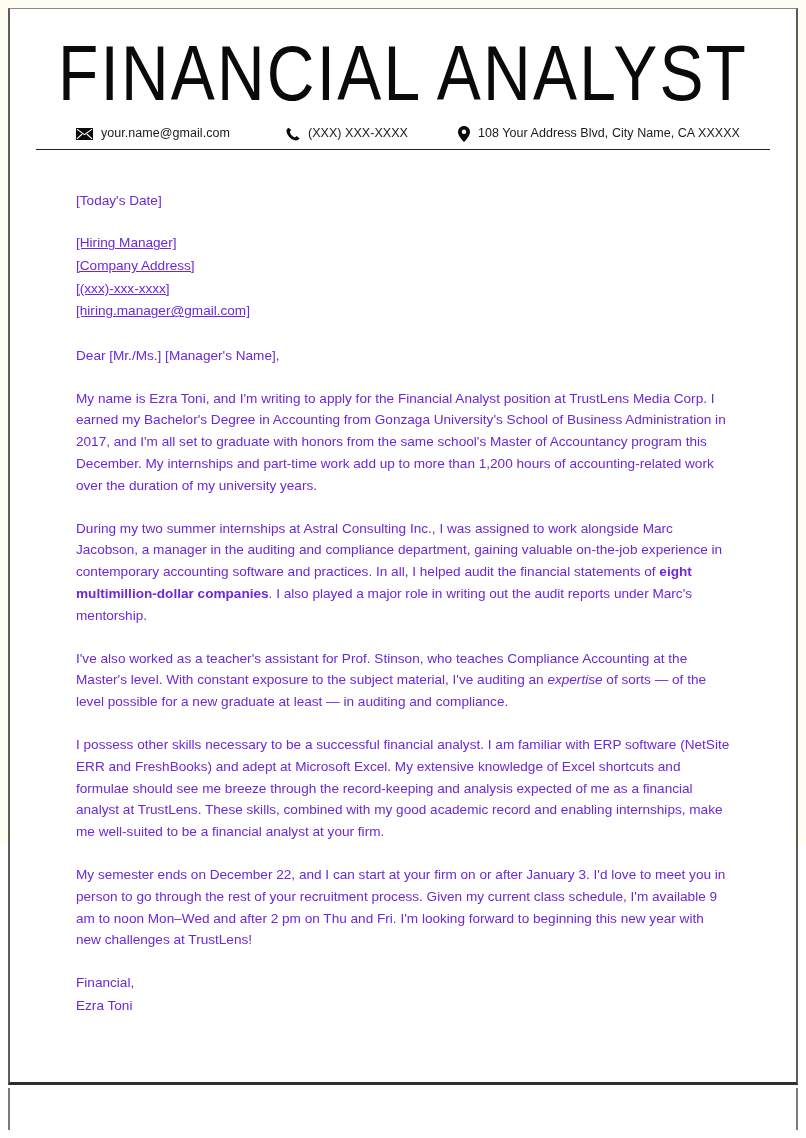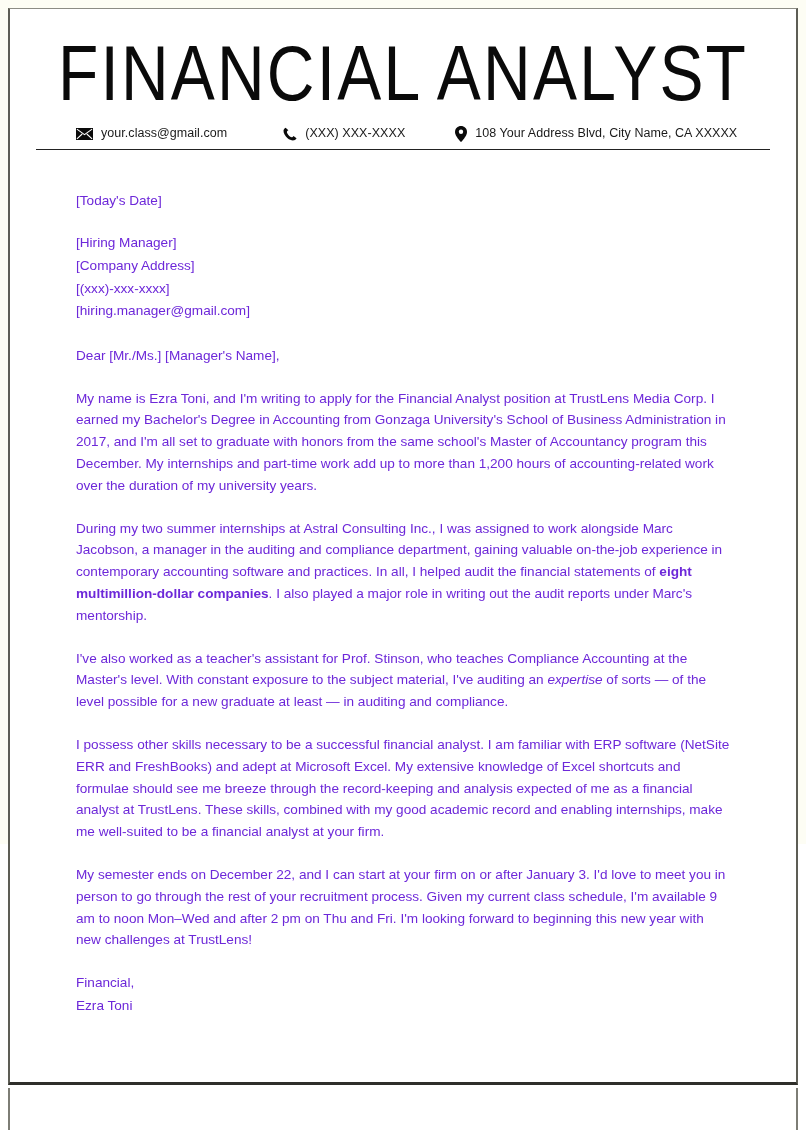--- a/index.html
+++ b/index.html
@@ -115,21 +115,21 @@
   .letter-para {
     font-size: 13.6px;
     line-height: 21.8px;
     color: #6d28d9;
     margin: 0;
     text-align: left;
   }
   .block-gap-sm { height: 22px; }
   .block-gap-md { height: 21px; }
   .para-gap { height: 21px; }
-  .addr-block .letter-line { line-height: 22.6px; }
+  .addr-block .letter-line { line-height: 22.6px; text-decoration: underline; }
   strong { font-weight: 700; }
   em { font-style: italic; }
   .sig-block .letter-line { line-height: 22.4px; }
 </style>
 </head>
 <body>
 
 <div class="page-frame">
 
   <div class="letter-page">
@@ -140,21 +140,21 @@
       <div class="contact-row">
 
         <div class="contact-item">
           <span class="contact-icon">
             <svg width="17" height="12" viewBox="0 0 17 12">
               <rect x="0" y="0" width="17" height="12" fill="#0a0a0a"></rect>
               <path d="M0.9 1.1 L8.5 6.6 L16.1 1.1" fill="none" stroke="#ffffff" stroke-width="1.1"></path>
               <path d="M0.9 10.9 L6.2 6.0 M16.1 10.9 L10.8 6.0" fill="none" stroke="#ffffff" stroke-width="1.1"></path>
             </svg>
           </span>
-          <span class="ci-text">your.class@gmail.com</span>
+          <span class="ci-text">your.name@gmail.com</span>
         </div>
 
         <span class="gap-a"></span>
 
         <div class="contact-item">
           <span class="contact-icon">
             <svg width="14" height="14" viewBox="0 0 14 14">
               <path d="M2.6 0.7 C1.5 1.3 0.6 2.4 0.5 3.6 C0.3 6.3 2.2 9.3 4.6 11.2 C6.6 12.8 9.2 13.8 11.1 13.3 C12.2 13.0 13.1 12.2 13.5 11.2 L10.5 9.0 C10.0 9.7 9.4 10.3 8.7 10.3 C7.6 10.2 6.2 9.0 5.2 7.7 C4.3 6.5 3.7 5.2 4.0 4.5 C4.2 3.9 4.8 3.5 5.4 3.2 Z" fill="#0a0a0a"></path>
             </svg>
           </span>

